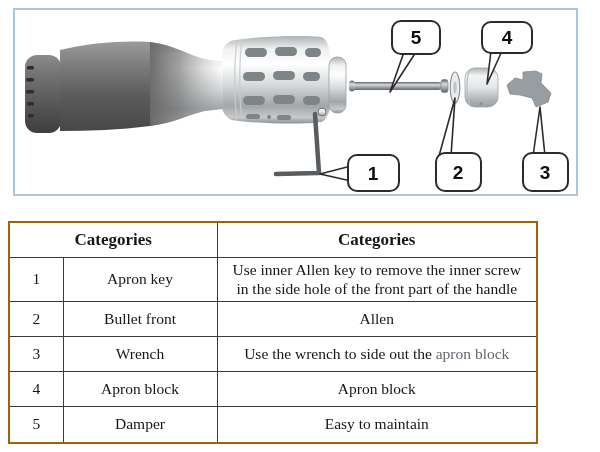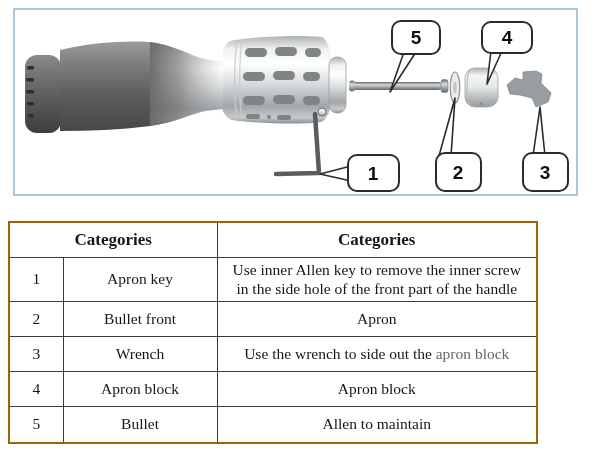--- a/index.html
+++ b/index.html
@@ -186,31 +186,31 @@
       <th>Categories</th>
     </tr>
     <tr style="height:44px;">
       <td class="num-cell">1</td>
       <td>Apron key</td>
       <td>Use inner Allen key to remove the inner screw in the side hole of the front part of the handle</td>
     </tr>
     <tr style="height:35px;">
       <td class="num-cell">2</td>
       <td>Bullet front</td>
-      <td>Apron</td>
+      <td>Allen</td>
     </tr>
     <tr style="height:35px;">
       <td class="num-cell">3</td>
       <td>Wrench</td>
       <td><span>Use the wrench to side out the </span><span class="muted">apron block</span></td>
     </tr>
     <tr style="height:35px;">
       <td class="num-cell">4</td>
       <td>Apron block</td>
       <td>Apron block</td>
     </tr>
     <tr style="height:36px;">
       <td class="num-cell">5</td>
-      <td>Bullet</td>
-      <td>Allen to maintain</td>
+      <td>Damper</td>
+      <td>Easy to maintain</td>
     </tr>
   </tbody>
 </table>
 
 </body></html>

